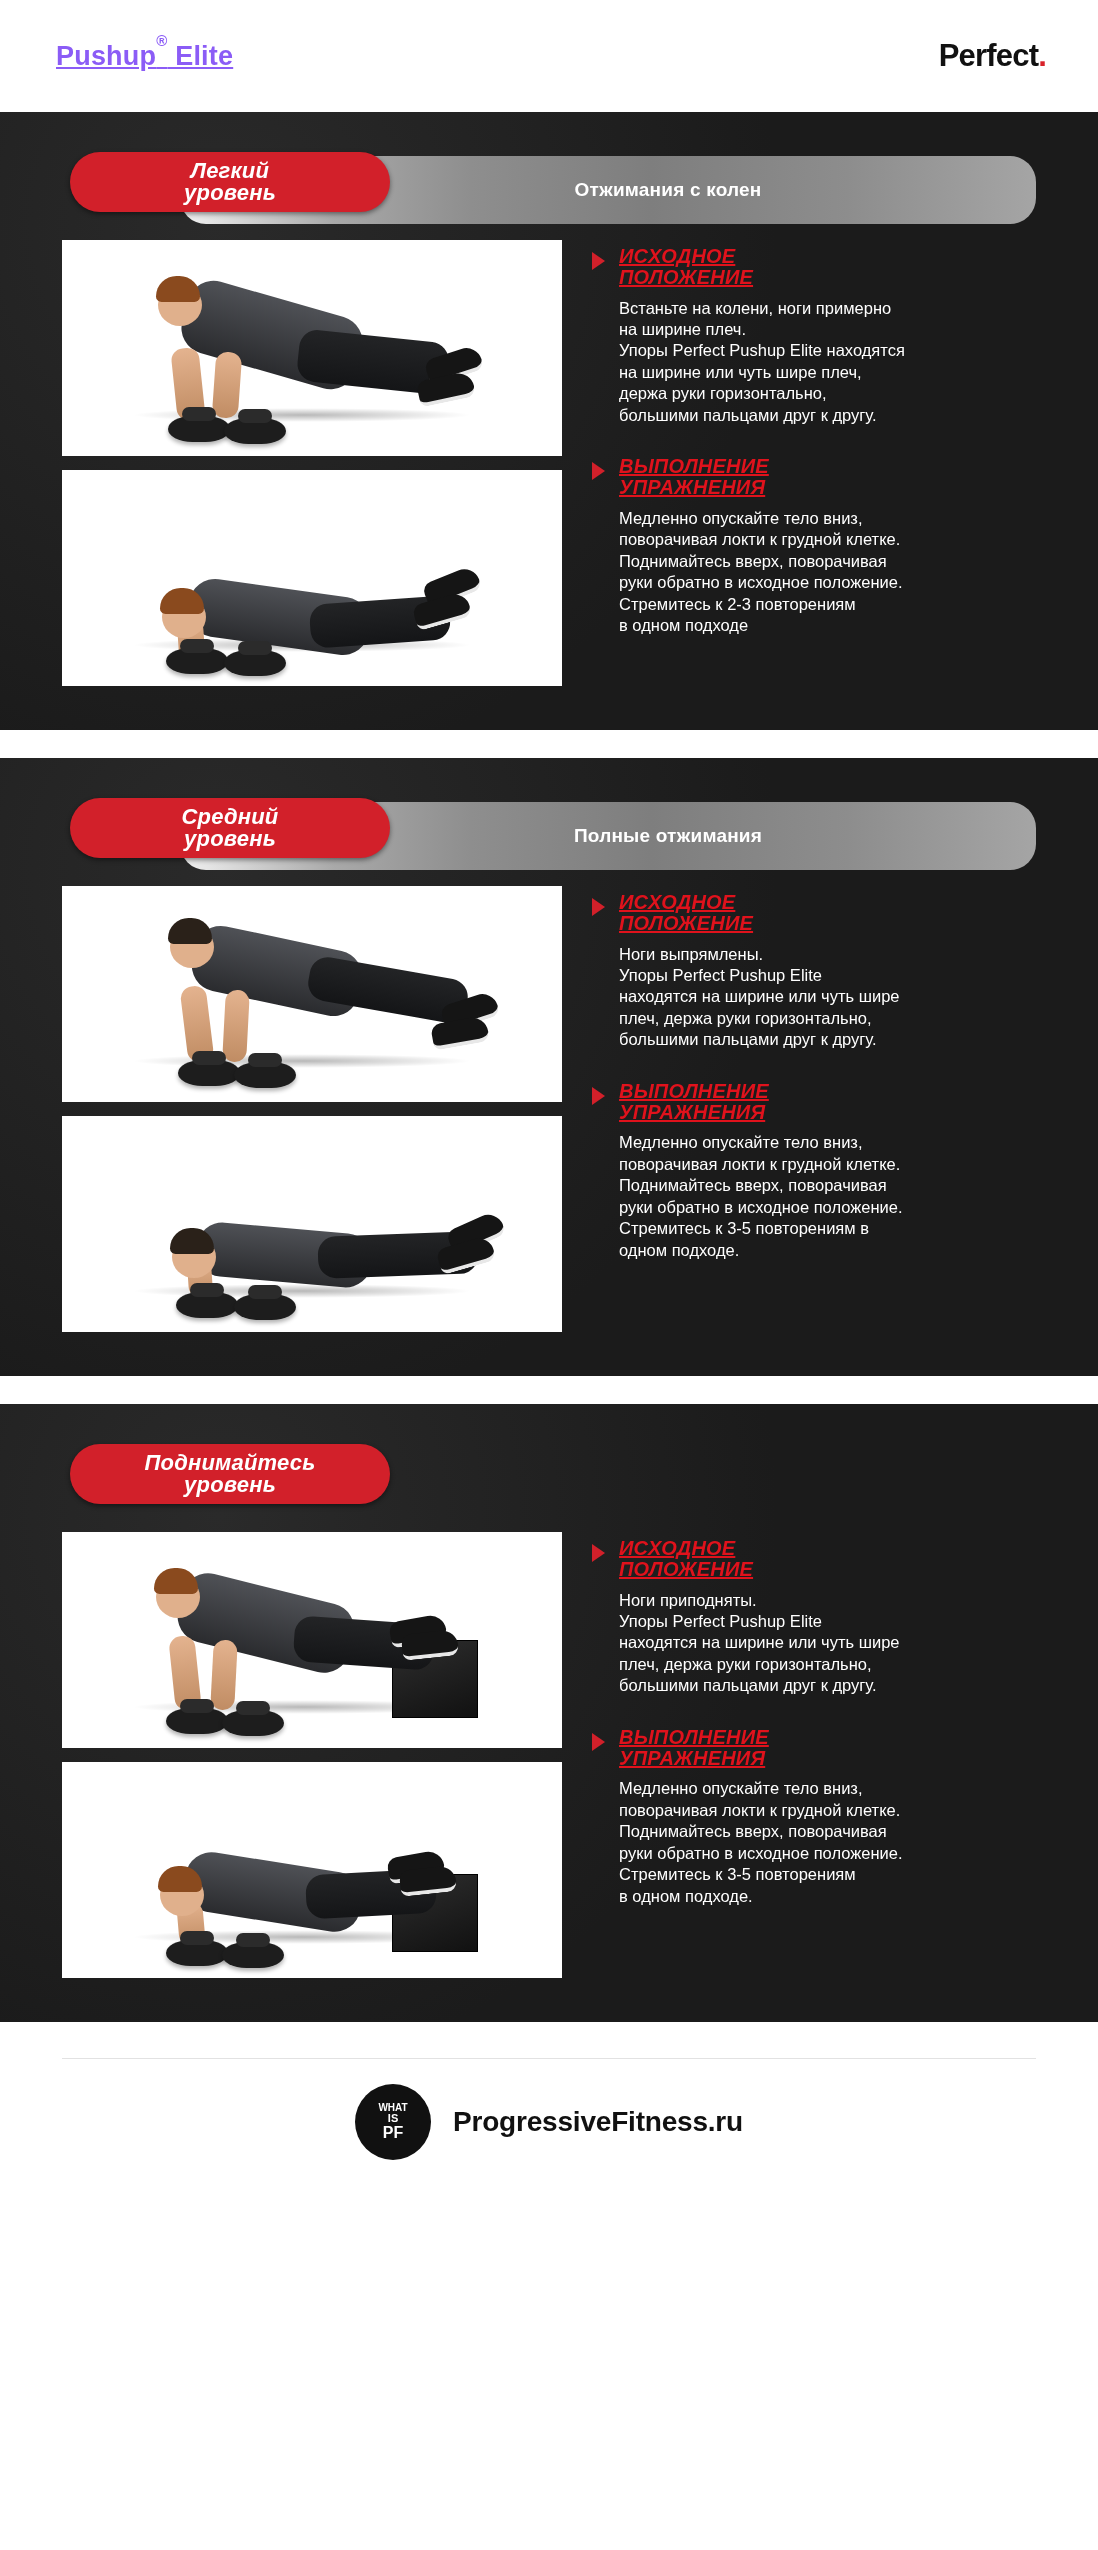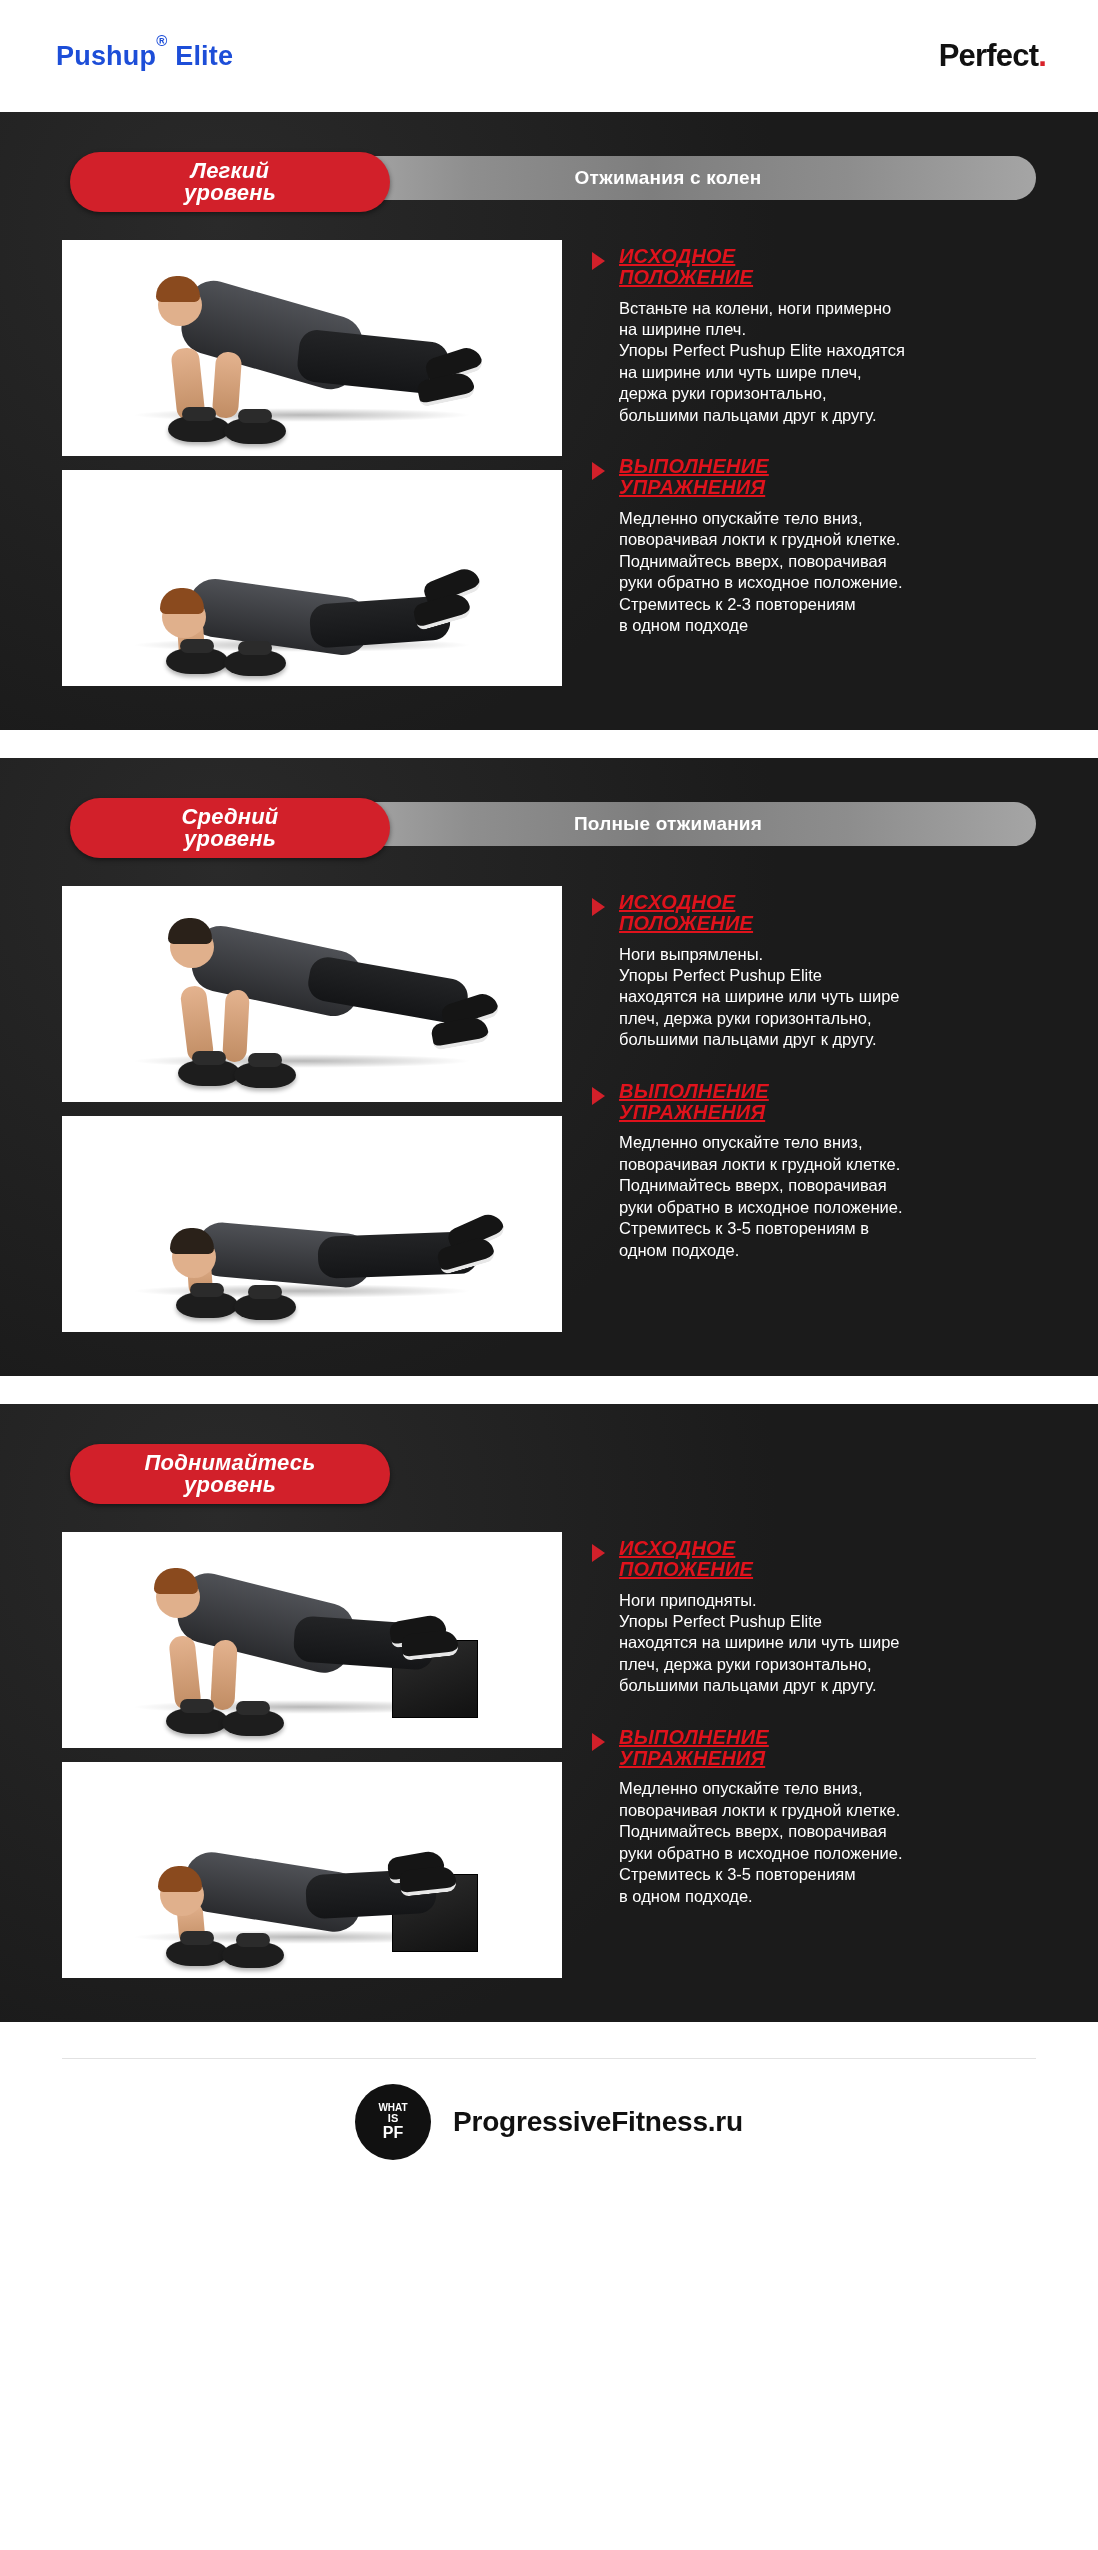--- a/index.html
+++ b/index.html
@@ -16,24 +16,25 @@
   
   .page-header {
     height: 112px;
     background: #ffffff;
     display: flex;
     align-items: center;
     justify-content: space-between;
     padding: 0 52px 0 56px;
   }
   .brand-title {
-    color: #1d4ed8;
+    color: #8b5cf6;
     font-size: 27px;
     font-weight: bold;
     letter-spacing: .2px;
+    text-decoration: underline;
   }
   .brand-title sup { font-size: 15px; top: -.6em; position: relative; }
   .perfect-logo {
     color: #111111;
     font-size: 31px;
     font-weight: bold;
     letter-spacing: -0.8px;
   }
   .perfect-logo .dot { color: #d8222a; }
 
@@ -54,21 +55,21 @@
   .banner-row {
     position: relative;
     height: 60px;
     margin: 0 62px 0 62px;
   }
   .banner-bar {
     position: absolute;
     left: 118px;
     right: 0;
     top: 4px;
-    height: 44px;
+    height: 68px;
     border-radius: 26px;
     background: linear-gradient(to right, #f2f2f2 0%, #a9a9a9 18%, #8e8e8e 34%, #7e7e7e 55%, #8d8d8d 78%, #a5a5a5 100%);
     display: flex;
     align-items: center;
     justify-content: center;
   }
   .banner-bar .exercise-name {
     color: #ffffff;
     font-size: 19px;
     font-weight: bold;

